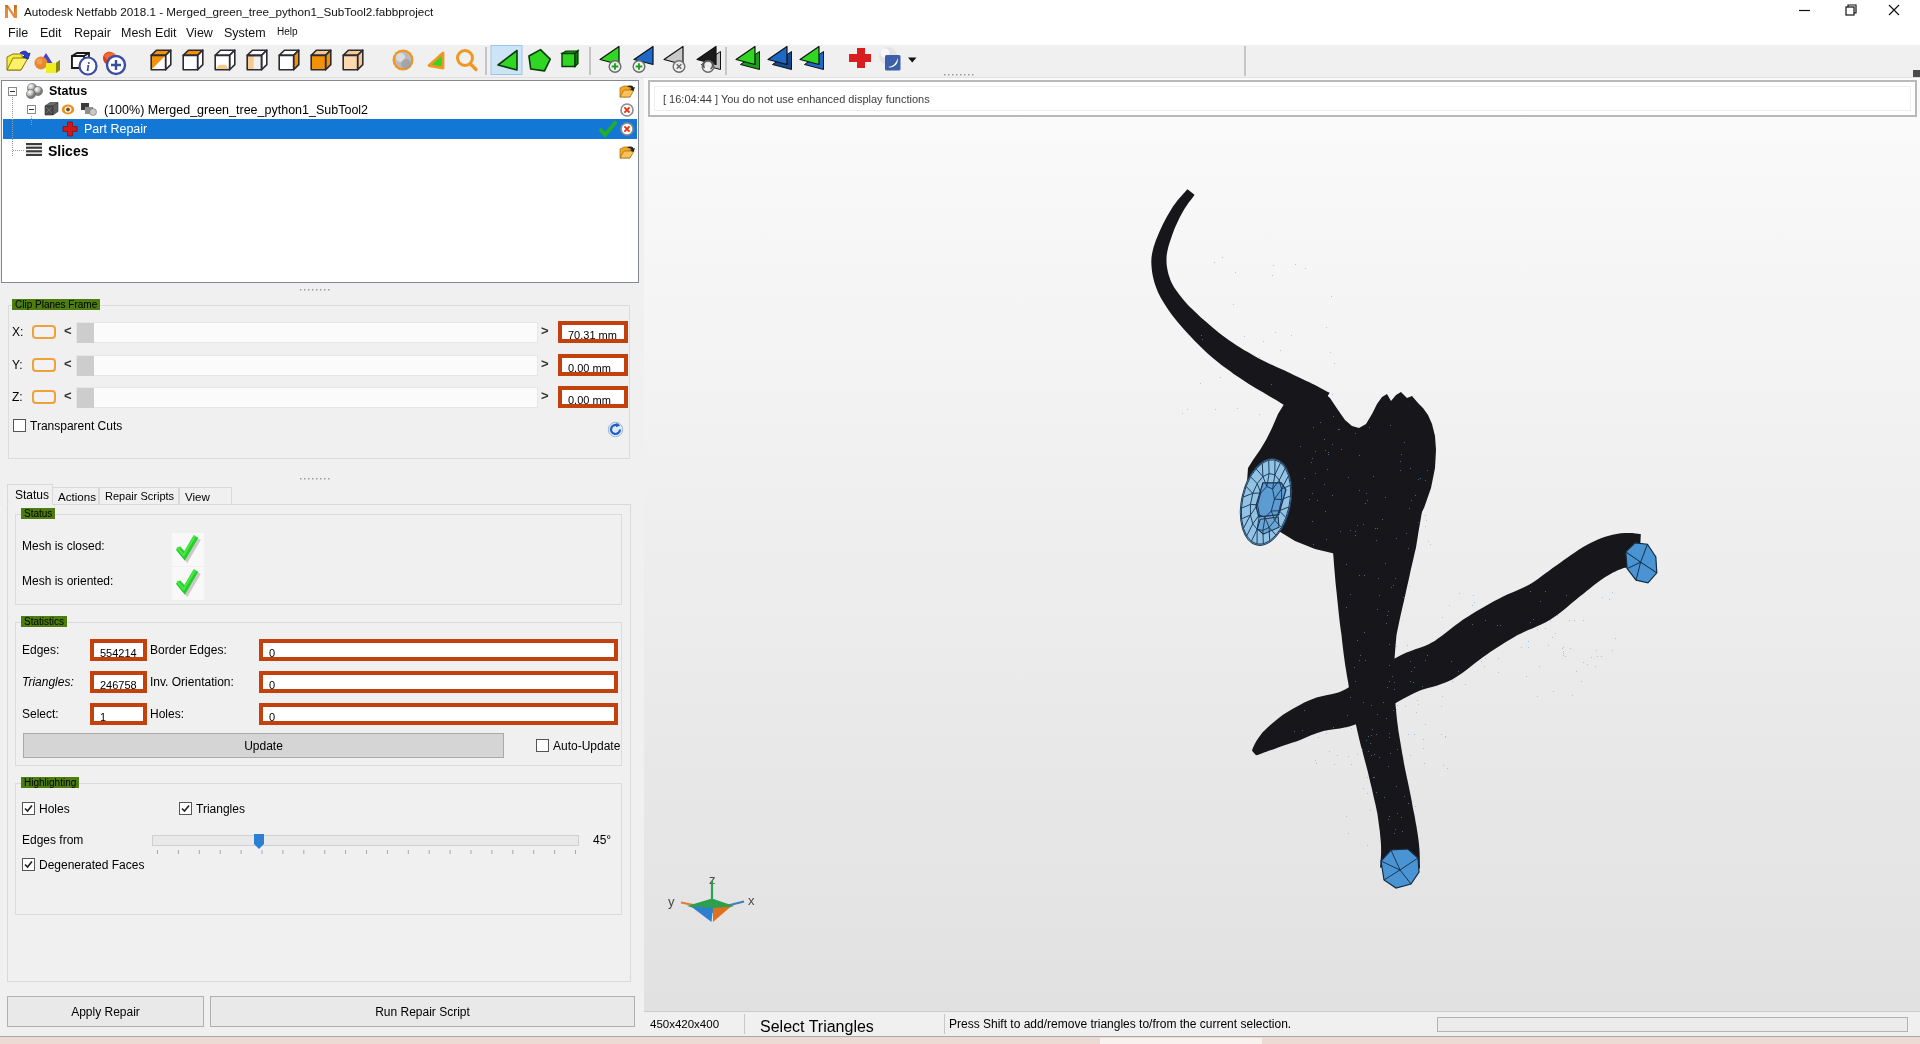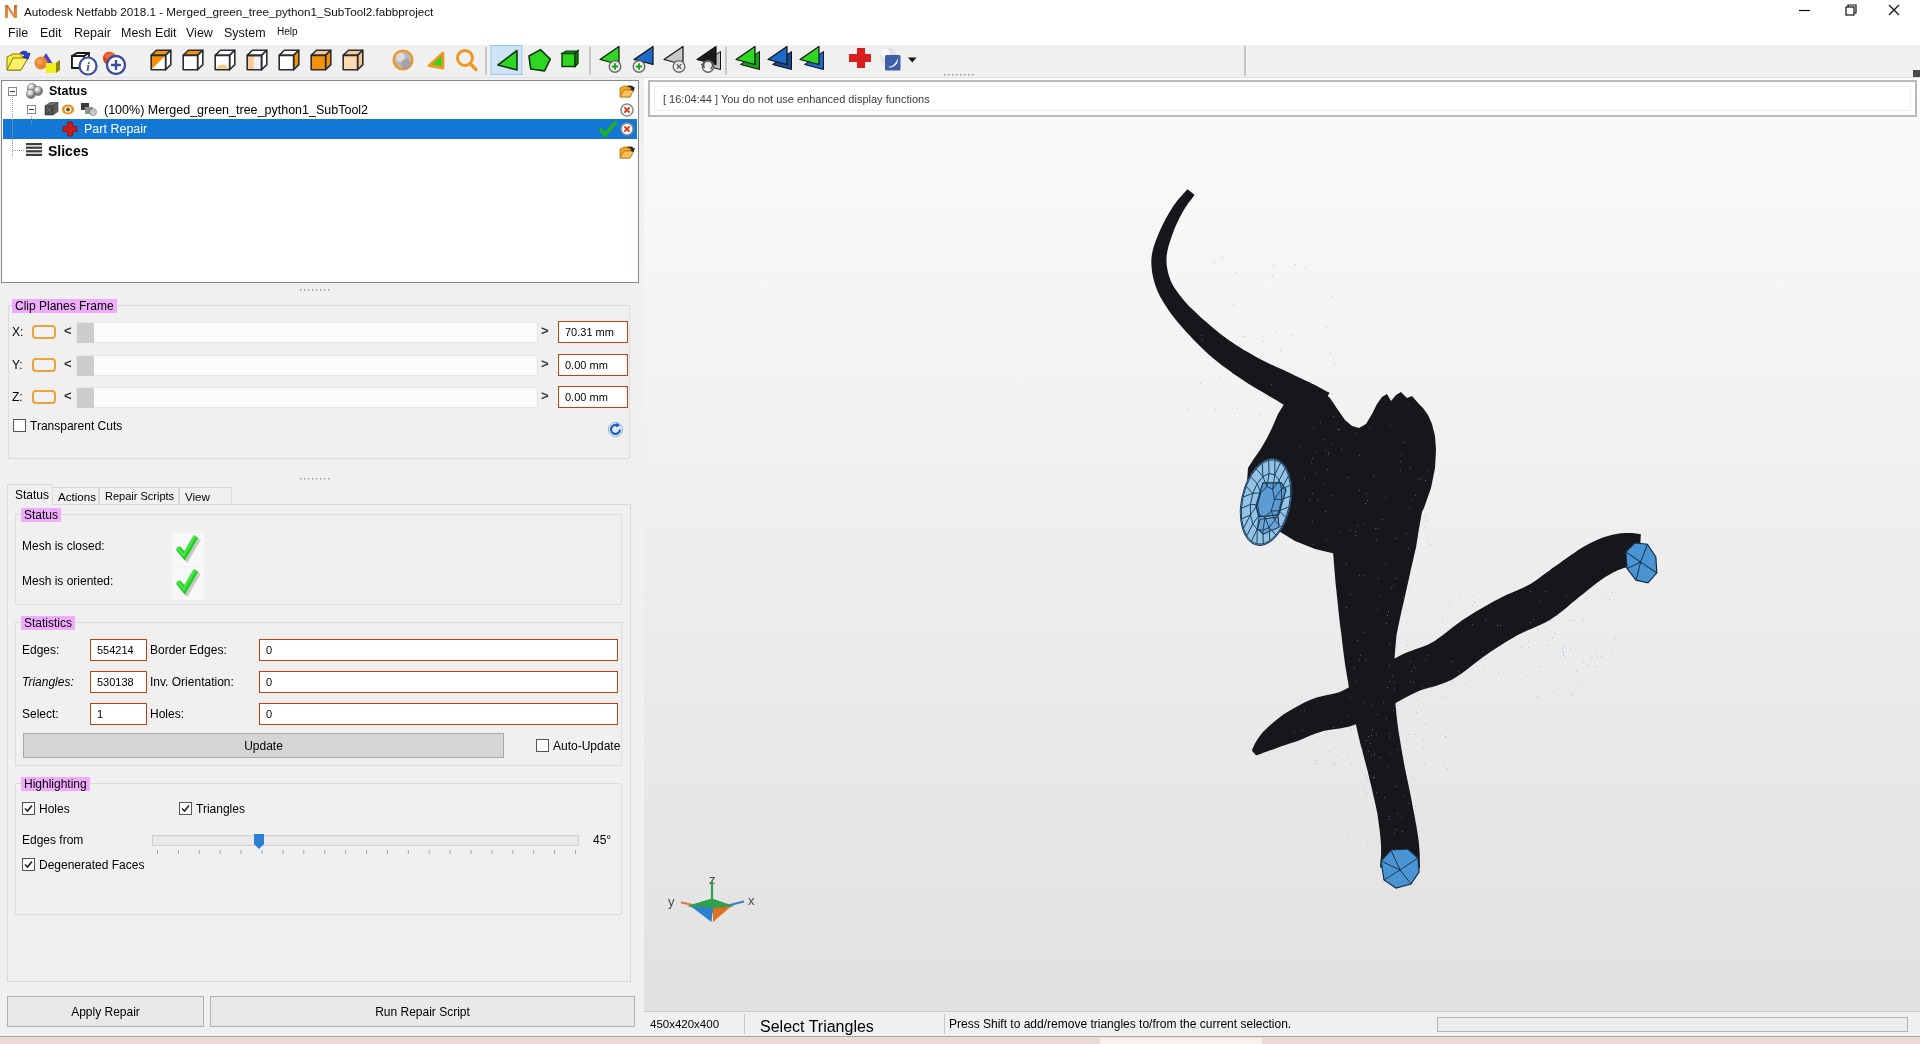--- a/index.html
+++ b/index.html
@@ -1,21 +1,21 @@
 <!DOCTYPE html>
 <html><head><meta charset="utf-8">
 <style>
 *{margin:0;padding:0;box-sizing:border-box;}
 html,body{width:1920px;height:1044px;overflow:hidden;}
 body{font-family:"Liberation Sans",sans-serif;background:#f0f0f0;position:relative;font-size:12px;color:#000;}
 .abs{position:absolute;}
 .lbl{position:absolute;white-space:nowrap;}
-.inp{position:absolute;background:#fff;border:1px solid #c2410c;font-size:11px;line-height:20px;padding-left:6px;white-space:nowrap;}
+.inp{position:absolute;background:#fff;border:4px solid #c2410c;font-size:11px;line-height:20px;padding-left:6px;white-space:nowrap;}
 .gbox{position:absolute;border:1px solid #dcdcdc;}
-.glbl{position:absolute;background:#f0abfc;padding:0 3px;font-size:12px;}
+.glbl{position:absolute;background:#4d7c0f;padding:0 3px;font-size:10px;}
 .cb{position:absolute;width:13px;height:13px;background:#fff;border:1px solid #555;}
 .btn{position:absolute;background:#e9e9e9;border:1px solid #b0b0b0;text-align:center;font-size:12px;}
 .sep{position:absolute;width:1px;background:#b4b4b4;}
 </style></head>
 <body>
 
 <div class="abs" style="left:0;top:0;width:1920px;height:22px;background:#fff;"></div>
 <svg class="abs" style="left:4px;top:4px;" width="14" height="15" viewBox="0 0 14 15">
 <path d="M1,14 L1,1 L4,1 L10,10 L10,1 L13,1 L13,14 L10,14 L4,5 L4,14 Z" fill="#e28b3d"></path>
 <path d="M1,1 L4,1 L4,5 Z M10,10 L10,1 L13,1 Z" fill="#c96f25"></path>
@@ -308,21 +308,21 @@
 <path d="M6,15 L12.5,23 L24,3.5" fill="none" stroke="#25cf25" stroke-width="5.4"></path>
 <path d="M6,15 L12.5,23 L24,3.5" fill="none" stroke="#49e549" stroke-width="2.2" transform="translate(-0.8,-0.8)"></path>
   </svg>
 <div class="gbox" style="left:15px;top:622px;width:607px;height:144px;"></div>
 <div class="glbl" style="left:21px;top:616px;">Statistics</div>
 <div class="lbl" style="left:22px;top:643px;">Edges:</div>
 <div class="inp" style="left:90px;top:639px;width:57px;height:22px;">554214</div>
 <div class="lbl" style="left:150px;top:643px;">Border Edges:</div>
 <div class="inp" style="left:259px;top:639px;width:359px;height:22px;">0</div>
 <div class="lbl" style="left:22px;top:675px;font-style:italic;">Triangles:</div>
-<div class="inp" style="left:90px;top:671px;width:57px;height:22px;">530138</div>
+<div class="inp" style="left:90px;top:671px;width:57px;height:22px;">246758</div>
 <div class="lbl" style="left:150px;top:675px;">Inv. Orientation:</div>
 <div class="inp" style="left:259px;top:671px;width:359px;height:22px;">0</div>
 <div class="lbl" style="left:22px;top:707px;">Select:</div>
 <div class="inp" style="left:90px;top:703px;width:57px;height:22px;">1</div>
 <div class="lbl" style="left:150px;top:707px;">Holes:</div>
 <div class="inp" style="left:259px;top:703px;width:359px;height:22px;">0</div>
 <div class="btn" style="left:23px;top:733px;width:481px;height:25px;line-height:24px;background:#d5d5d5;border-color:#a9a9a9;">Update</div>
 <div class="cb" style="left:536px;top:739px;"></div>
 <div class="lbl" style="left:553px;top:739px;">Auto-Update</div>
 <div class="gbox" style="left:15px;top:783px;width:607px;height:132px;"></div>

